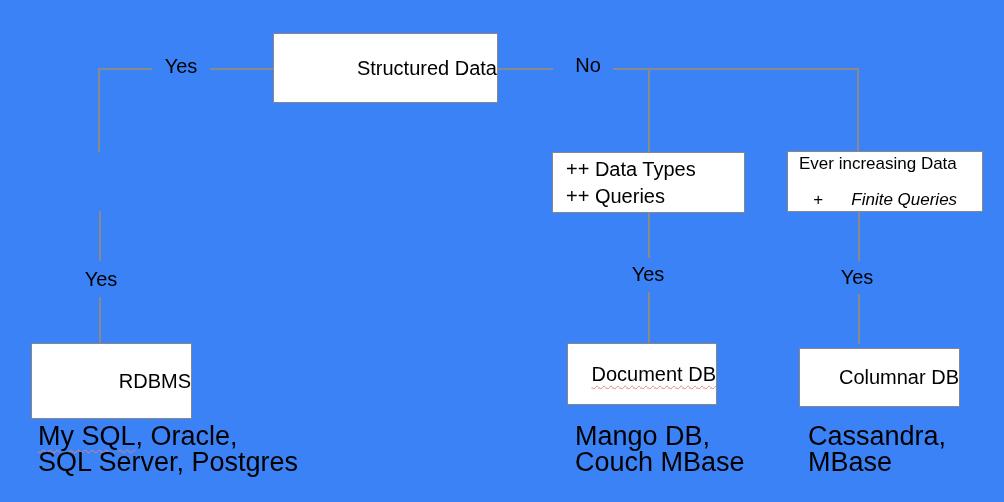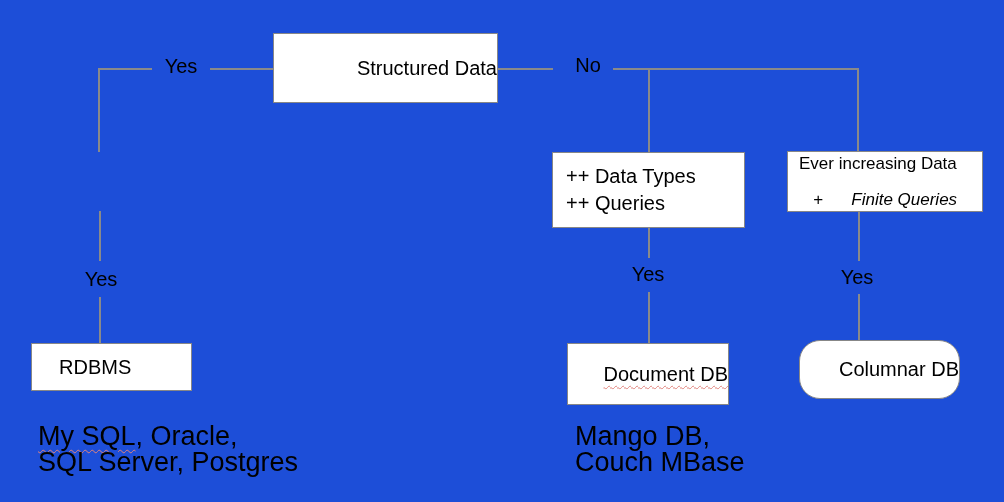--- a/index.html
+++ b/index.html
@@ -1,20 +1,20 @@
 <!DOCTYPE html>
 <html><head>
 <meta charset="utf-8">
 <style>
   html, body { margin: 0; padding: 0; background: #ffffff; }
   .canvas {
     position: relative;
     width: 1004px;
     height: 502px;
-    background: #1d4ed8;
+    background: #3b82f6;
     font-family: "Liberation Sans", sans-serif;
     color: #000000;
     overflow: hidden;
   }
   .node {
     position: absolute;
     background: #ffffff;
     border: 1px solid #878787;
     box-sizing: border-box;
     display: flex;
@@ -72,46 +72,50 @@
   <div class="edge-label" style="left:570px; top:54px; width:36px;">No</div>
   <div class="edge-label" style="left:78px;  top:268px; width:46px;">Yes</div>
   <div class="edge-label" style="left:625px; top:263px; width:46px;">Yes</div>
   <div class="edge-label" style="left:834px; top:266px; width:46px;">Yes</div>
 
   <div class="node centered" style="left:273px; top:33px; width:225px; height:70px;">
     <span>Structured Data</span>
   </div>
 
 
-  <div class="node" style="left:552px; top:152px; width:193px; height:76px; padding-left:13px;">
+  <div class="node" style="left:552px; top:152px; width:193px; height:61px; padding-left:13px;">
     <span>++ Data Types</span>
     <span>++ Queries</span>
   </div>
 
   <div class="node small-text" style="left:787px; top:151px; width:196px; height:61px; padding-left:11px;justify-content:space-between;">
     <span>Ever increasing Data</span>
     <span class="pre" style="padding-left:14px;">+      Finite Queries</span>
   </div>
 
-  <div class="node" style="left:31px; top:343px; width:161px; height:48px; padding-left:27px;">
+  <div class="node" style="left:31px; top:343px; width:161px; height:76px; padding-left:27px;text-align:right;">
     <span>RDBMS</span>
   </div>
 
-  <div class="node centered" style="left:567px; top:343px; width:162px; height:62px;">
+  <div class="node centered" style="left:567px; top:343px; width:150px; height:62px;">
     <span class="misspelled">Document DB</span>
   </div>
 
-  <div class="node centered" style="left:799px; top:340px; width:161px; height:59px;border-radius:21px;">
+  <div class="node centered" style="left:799px; top:348px; width:161px; height:59px;">
     <span>Columnar DB</span>
   </div>
 
   <div class="examples" style="left:38px; top:423px;">
     <div><span class="misspelled">My SQL</span><span>, Oracle,</span></div>
     <div>SQL Server, Postgres</div>
   </div>
 
   <div class="examples" style="left:575px; top:423px;">
     <div>Mango DB,</div>
     <div>Couch MBase</div>
   </div>
 
+  <div class="examples" style="left:808px; top:423px;">
+    <div>Cassandra,</div>
+    <div>MBase</div>
+  </div>
 
 </div>
 
 </body></html>

